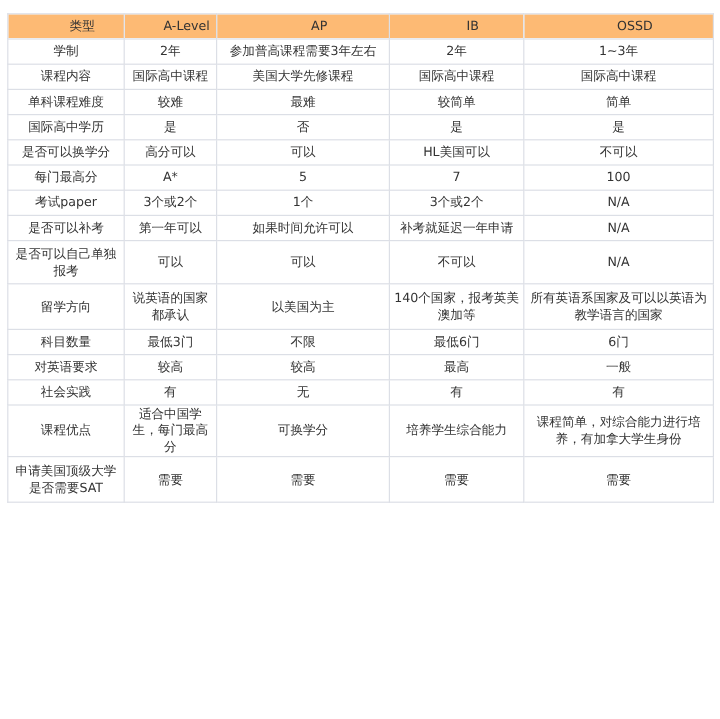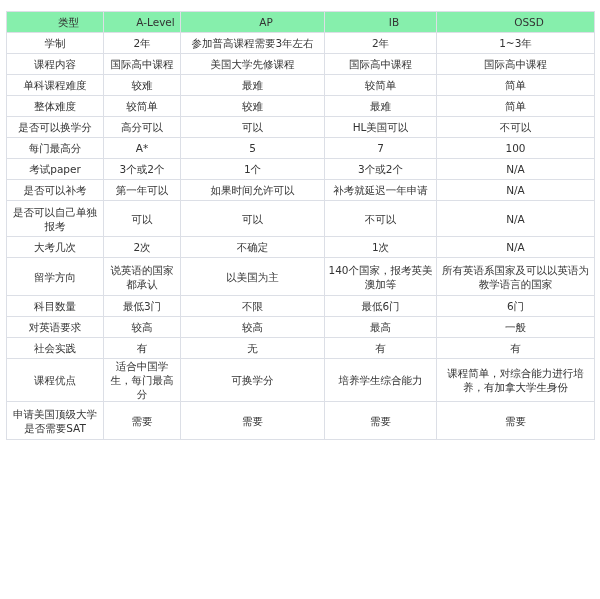--- a/index.html
+++ b/index.html
@@ -14,21 +14,21 @@
   table.cmp col.c2 { width: 77px; }
   table.cmp col.c3 { width: 144px; }
   table.cmp col.c4 { width: 112px; }
   table.cmp col.c5 { width: 158px; }
   table.cmp th, table.cmp td {
     border: 1px solid #dcdfe6;
     text-align: center; vertical-align: middle;
     padding: 0 3px; line-height: 14px; font-weight: normal;
     overflow: hidden;
   }
-  table.cmp thead th { background: #86efac; height: 20px; color: #333; padding-left: 30px; }
+  table.cmp thead th { background: #fdba74; height: 20px; color: #333; padding-left: 30px; }
   table.cmp tbody td { background: #ffffff; }
   tr.r1 td { height: 20px; }
   tr.r2 td { height: 35px; }
   tr.r2b td { height: 37px; }
 </style>
 </head>
 <body>
 
 <table class="cmp">
   <colgroup>
@@ -63,25 +63,25 @@
         <td>国际高中课程</td>
       </tr>
       <tr class="r1">
         <td>单科课程难度</td>
         <td>较难</td>
         <td>最难</td>
         <td>较简单</td>
         <td>简单</td>
       </tr>
       <tr class="r1">
-        <td>整体难度</td>
-        <td>较简单</td>
-        <td>较难</td>
-        <td>最难</td>
-        <td>简单</td>
+        <td>国际高中学历</td>
+        <td>是</td>
+        <td>否</td>
+        <td>是</td>
+        <td>是</td>
       </tr>
       <tr class="r1">
         <td>是否可以换学分</td>
         <td>高分可以</td>
         <td>可以</td>
         <td>HL美国可以</td>
         <td>不可以</td>
       </tr>
       <tr class="r1">
         <td>每门最高分</td>
@@ -102,27 +102,20 @@
         <td>第一年可以</td>
         <td>如果时间允许可以</td>
         <td>补考就延迟一年申请</td>
         <td>N/A</td>
       </tr>
       <tr class="r2">
         <td>是否可以自己单独报考</td>
         <td>可以</td>
         <td>可以</td>
         <td>不可以</td>
-        <td>N/A</td>
-      </tr>
-      <tr class="r1">
-        <td>大考几次</td>
-        <td>2次</td>
-        <td>不确定</td>
-        <td>1次</td>
         <td>N/A</td>
       </tr>
       <tr class="r2b">
         <td>留学方向</td>
         <td>说英语的国家都承认</td>
         <td>以美国为主</td>
         <td>140个国家，报考英美澳加等</td>
         <td>所有英语系国家及可以以英语为教学语言的国家</td>
       </tr>
       <tr class="r1">

